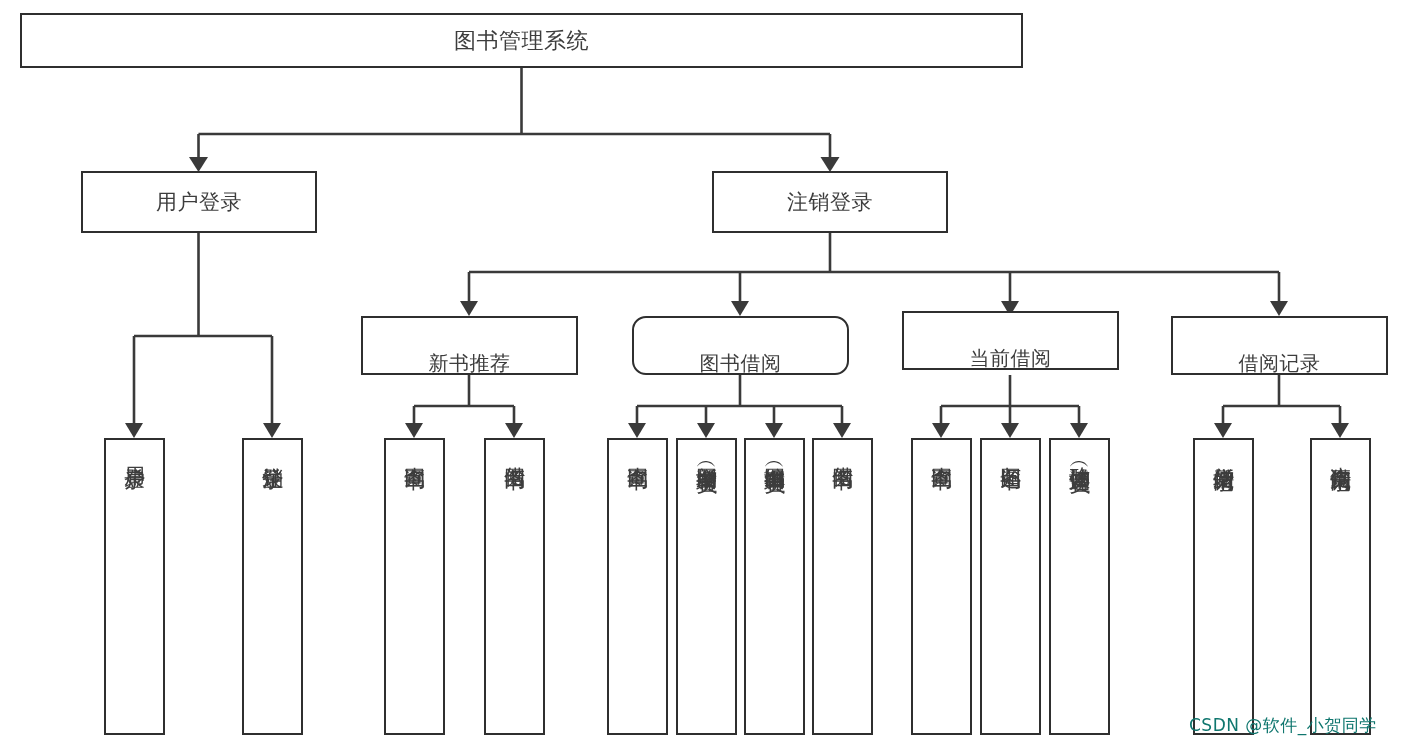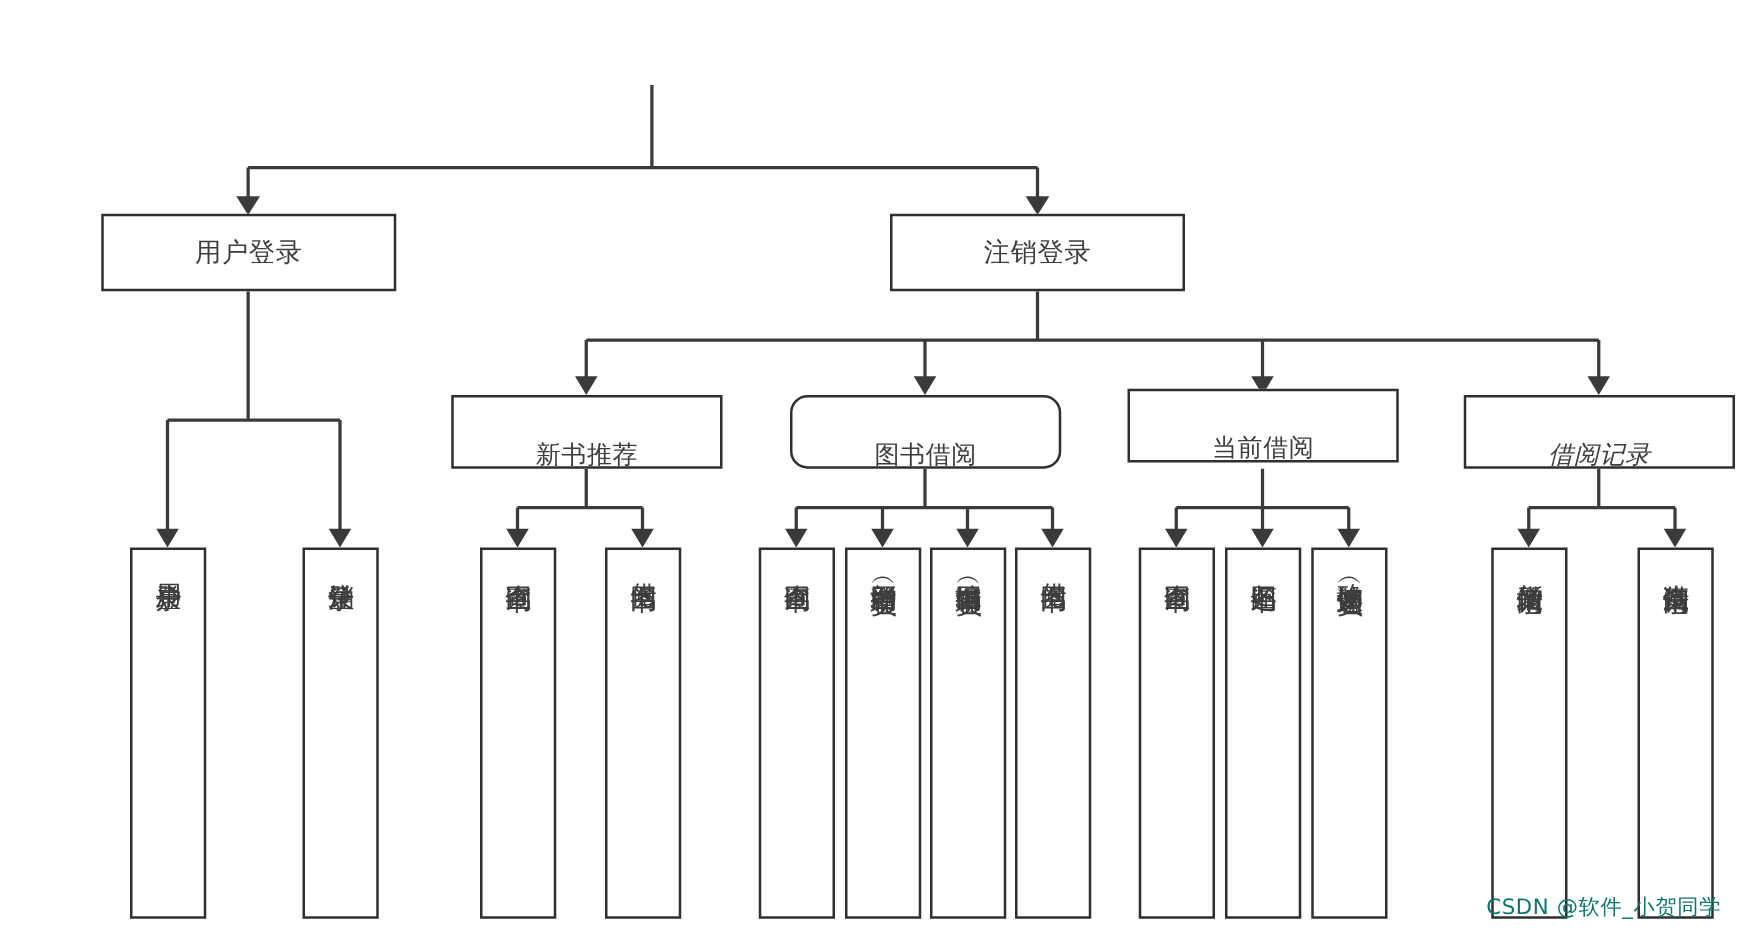--- a/index.html
+++ b/index.html
@@ -136,38 +136,41 @@
     <polygon class="arrowhead" points="1070,423 1088,423 1079,438"></polygon>
 
     <path class="conn" d="M1279,375 L1279,406"></path>
     <path class="conn" d="M1223,406 L1340,406"></path>
     <path class="conn" d="M1223,406 L1223,424"></path>
     <path class="conn" d="M1340,406 L1340,424"></path>
     <polygon class="arrowhead" points="1214,423 1232,423 1223,438"></polygon>
     <polygon class="arrowhead" points="1331,423 1349,423 1340,438"></polygon>
   </svg>
 
+  <div class="node-box node-root" style="left:20px; top:13px; width:1003px; height:55px;">
+    <span class="node-label">图书管理系统</span>
+  </div>
 
   <div class="node-box node-l2" style="left:81px; top:171px; width:236px; height:62px;">
     <span class="node-label">用户登录</span>
   </div>
   <div class="node-box node-l2" style="left:712px; top:171px; width:236px; height:62px;">
     <span class="node-label">注销登录</span>
   </div>
 
   <div class="node-box node-l3" style="left:361px; top:316px; width:217px; height:59px;">
     <span class="node-label">新书推荐</span>
   </div>
   <div class="node-box node-l3" style="left:632px; top:316px; width:217px; height:59px;border-radius:14px;">
     <span class="node-label">图书借阅</span>
   </div>
   <div class="node-box node-l3" style="left:902px; top:311px; width:217px; height:59px;">
     <span class="node-label">当前借阅</span>
   </div>
-  <div class="node-box node-l3" style="left:1171px; top:316px; width:217px; height:59px;font-style:italic;">
+  <div class="node-box node-l3" style="left:1171px; top:316px; width:217px; height:59px;">
     <span class="node-label">借阅记录</span>
   </div>
 
   <div class="node-box node-leaf" style="left:104px; top:438px; width:61px; height:297px;">
     <span class="node-label">用户登录</span>
   </div>
   <div class="node-box node-leaf" style="left:242px; top:438px; width:61px; height:297px;">
     <span class="node-label">注销登录</span>
   </div>
 

